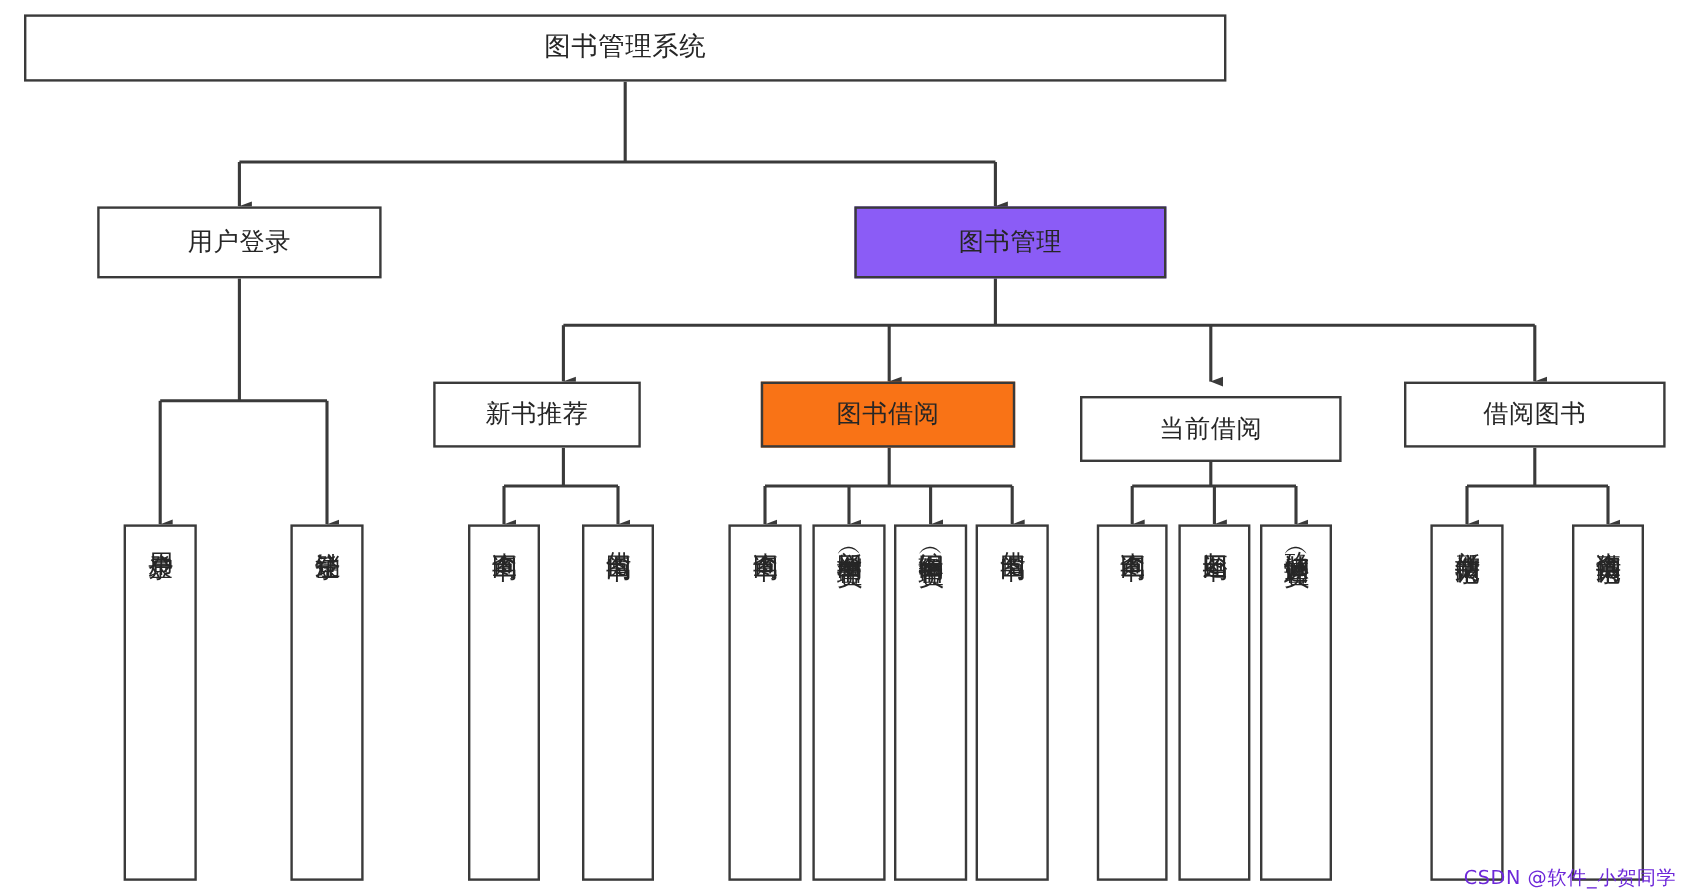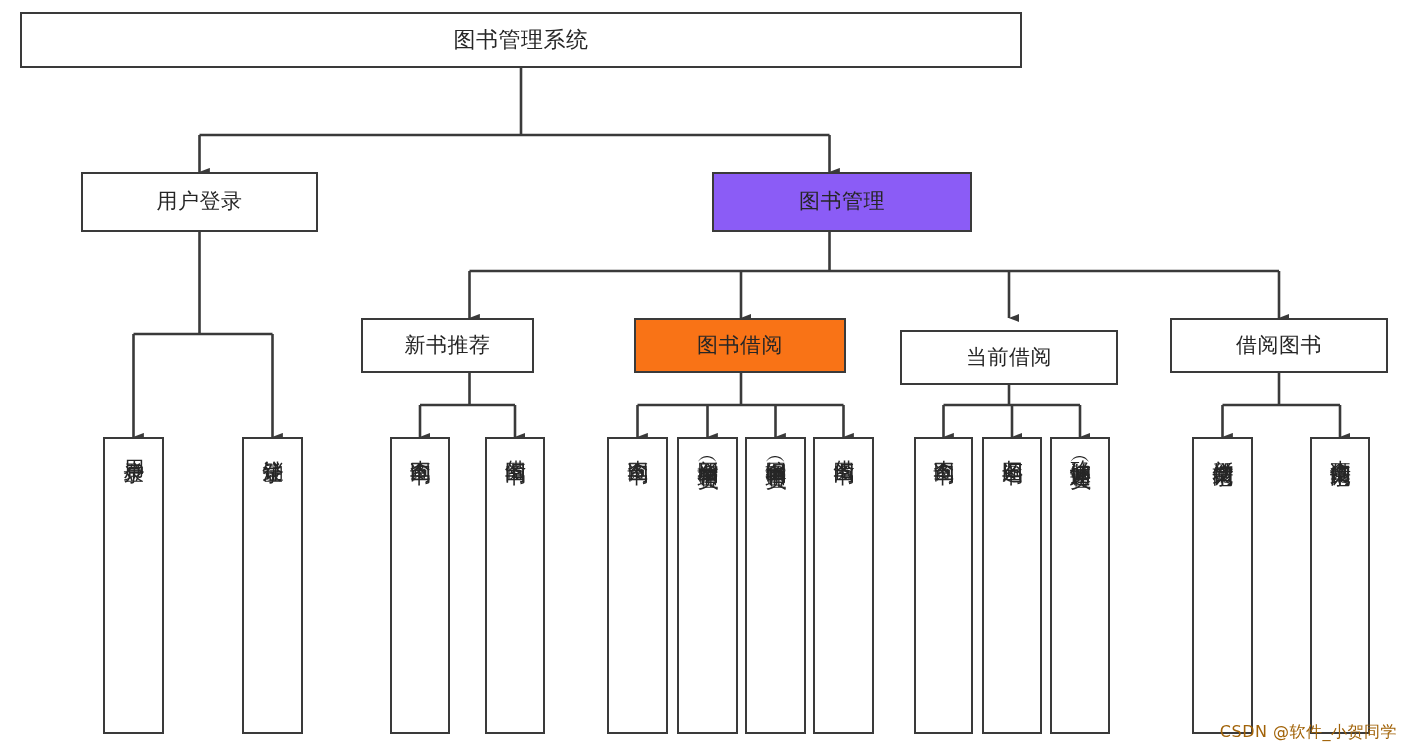--- a/index.html
+++ b/index.html
@@ -64,21 +64,21 @@
     letter-spacing: 1.5px;
     line-height: 1;
     white-space: nowrap;
     transform: none;
   }
   #watermark {
     position: absolute;
     right: 8px;
     bottom: 4px;
     font-size: 16px;
-    color: #a16207;
+    color: #6d28d9;
     letter-spacing: 0.5px;
     z-index: 5;
     user-select: none;
     white-space: nowrap;
   }
 </style>
 </head>
 <body>
 
 <div id="canvas">

